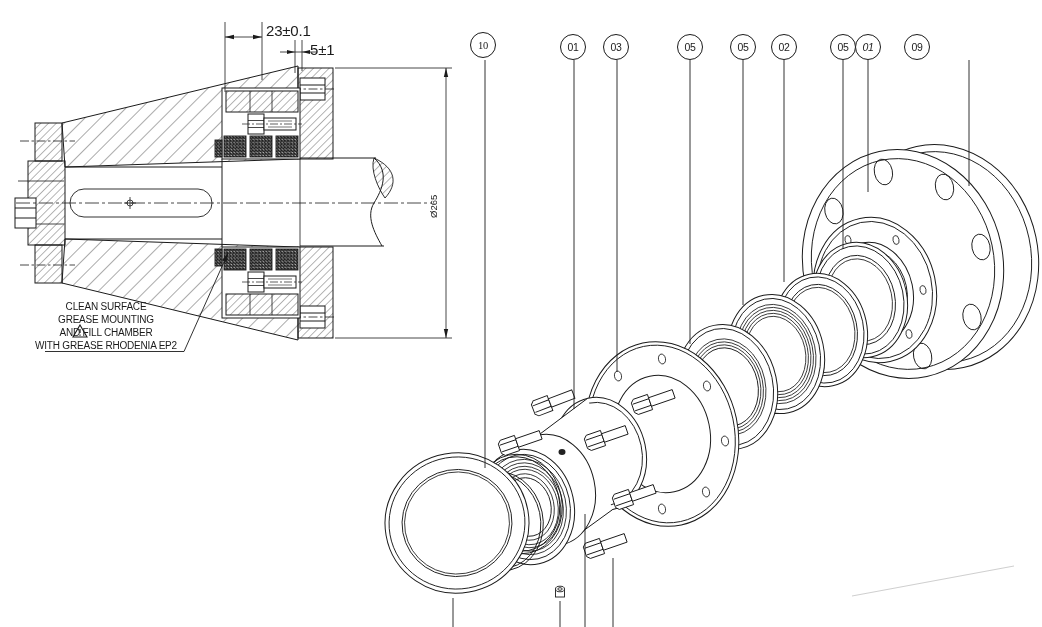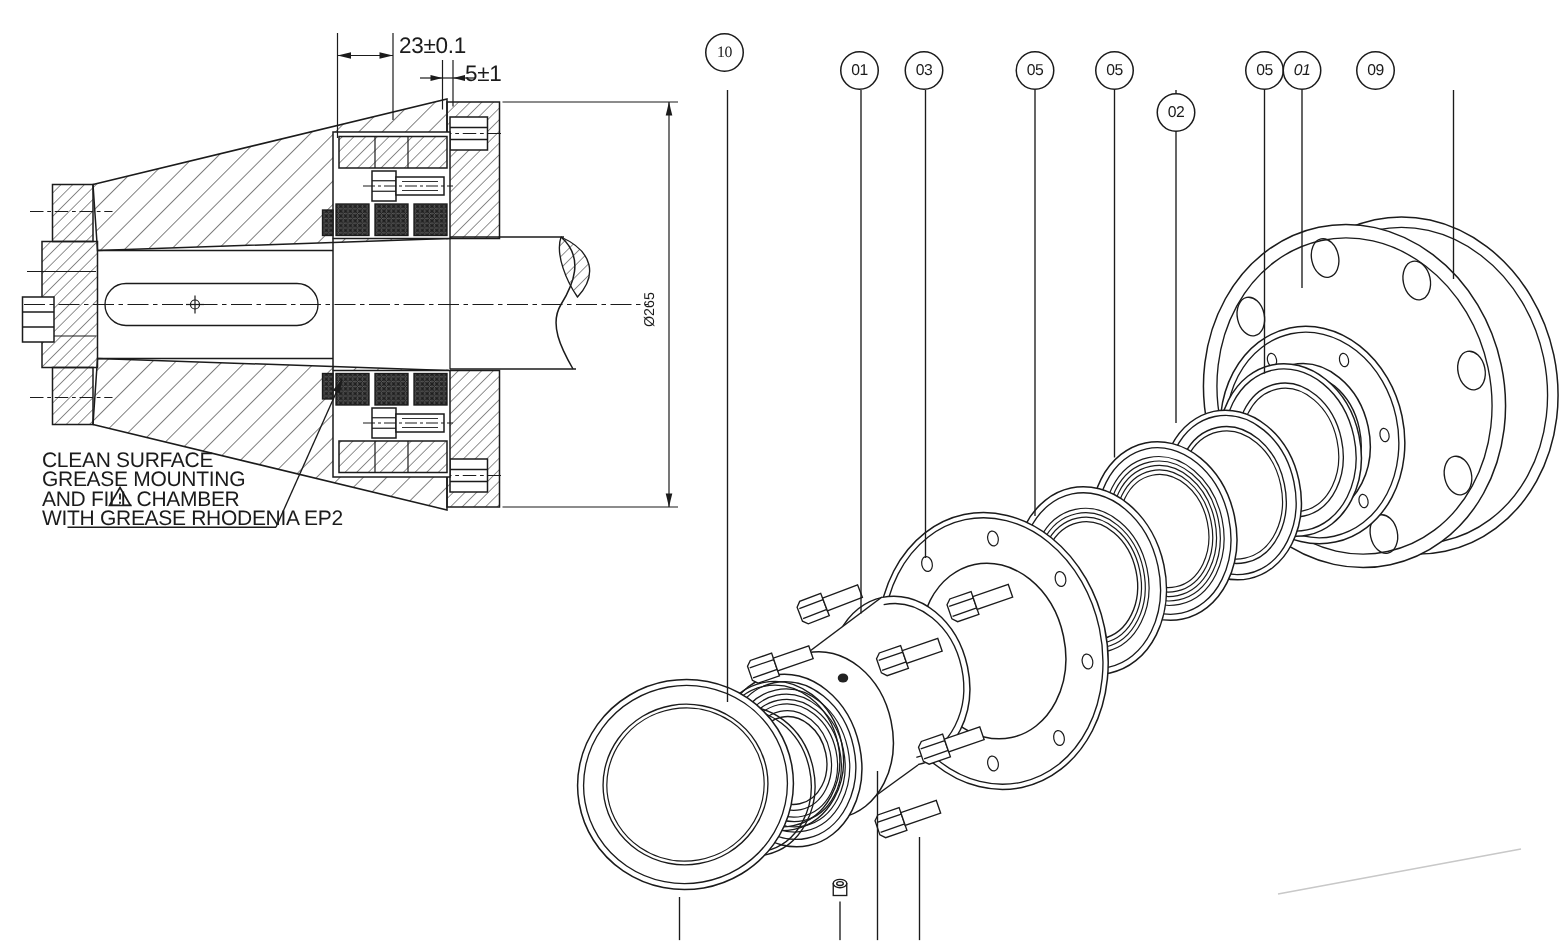--- a/index.html
+++ b/index.html
@@ -14,22 +14,22 @@
     font-size:10.5px;letter-spacing:-0.3px;background:#fff;box-sizing:border-box;
   }
   .dim{
     position:absolute;font-size:15px;letter-spacing:-0.2px;white-space:nowrap;
   }
   .dim-rot{
     position:absolute;font-size:9.5px;white-space:nowrap;
     transform:rotate(-90deg);transform-origin:0 0;
   }
   .note{
-    position:absolute;left:28px;top:300px;width:156px;text-align:left;
-    font-size:14px;line-height:13px;letter-spacing:-0.2px;white-space:nowrap;
+    position:absolute;left:28px;top:300px;width:156px;text-align:center;
+    font-size:10px;line-height:13px;letter-spacing:-0.2px;white-space:nowrap;
   }
   .warn{position:absolute;left:72px;top:324px;width:16px;height:14px;}
 </style>
 </head>
 <body>
 
 <div id="canvas">
 
 <svg id="lineart" width="1042" height="627" viewBox="0 0 1042 627" fill="none" stroke="#1b1b1b" stroke-width="1">
   <defs>
@@ -357,36 +357,36 @@
   <g stroke-width="0.9">
     <line x1="453" y1="598" x2="453" y2="627"></line>
     <line x1="560" y1="601" x2="560" y2="627"></line>
     <line x1="585" y1="514" x2="585" y2="627"></line>
     <line x1="613" y1="558" x2="613" y2="627"></line>
   </g>
 
   <line x1="852" y1="596" x2="1014" y2="566" stroke="#c8c8c8" stroke-width="0.9"></line>
 </svg>
 
-<div class="balloon" style="left:470px;top:22px;font-family:Liberation Serif, serif;">
+<div class="balloon" style="left:470px;top:32px;font-family:Liberation Serif, serif;">
       <span>10</span>
     </div>
 <div class="balloon" style="left:560px;top:34px;">
       <span>01</span>
     </div>
 <div class="balloon" style="left:603px;top:34px;text-align:right;">
       <span>03</span>
     </div>
 <div class="balloon" style="left:677px;top:34px;">
       <span>05</span>
     </div>
 <div class="balloon" style="left:730px;top:34px;">
       <span>05</span>
     </div>
-<div class="balloon" style="left:771px;top:34px;margin-top:28px;">
+<div class="balloon" style="left:771px;top:34px;">
       <span>02</span>
     </div>
 <div class="balloon" style="left:830px;top:34px;">
       <span>05</span>
     </div>
 <div class="balloon" style="left:855px;top:34px;font-style:italic;">
       <span>01</span>
     </div>
 <div class="balloon" style="left:904px;top:34px;">
       <span>09</span>

